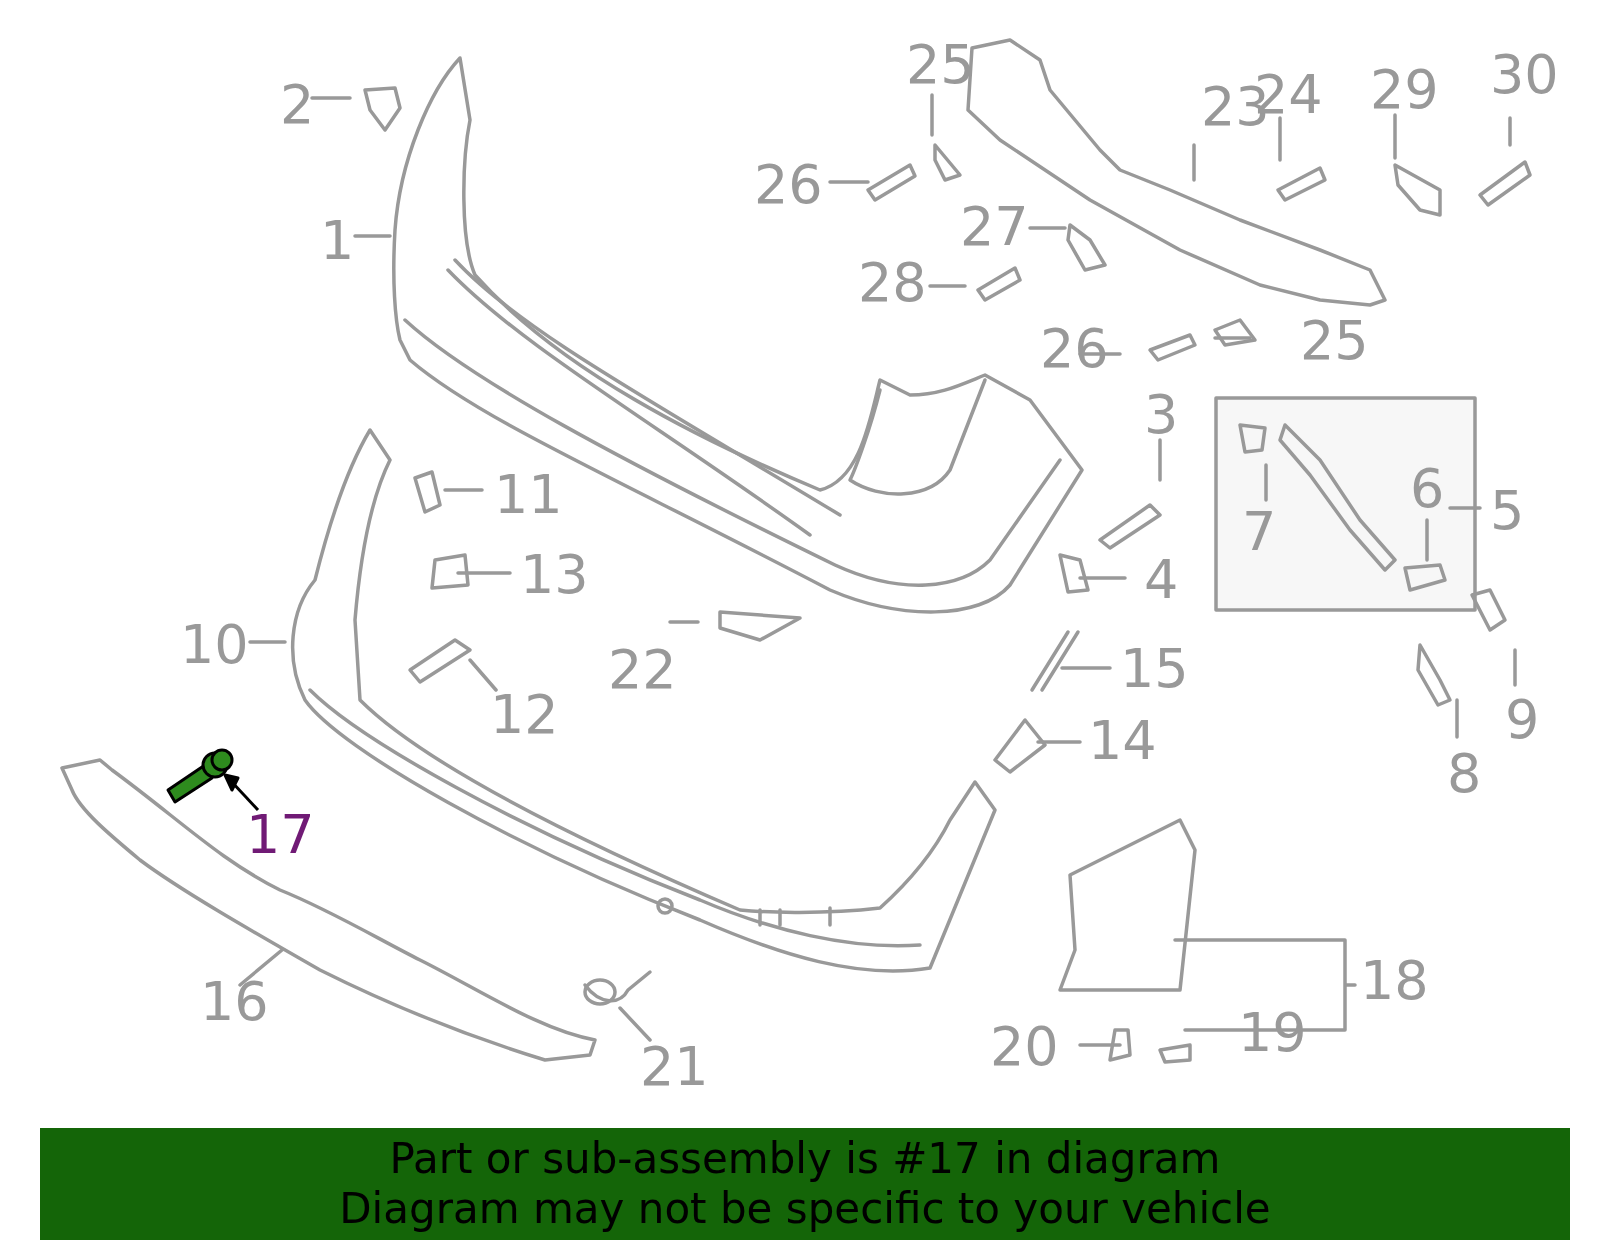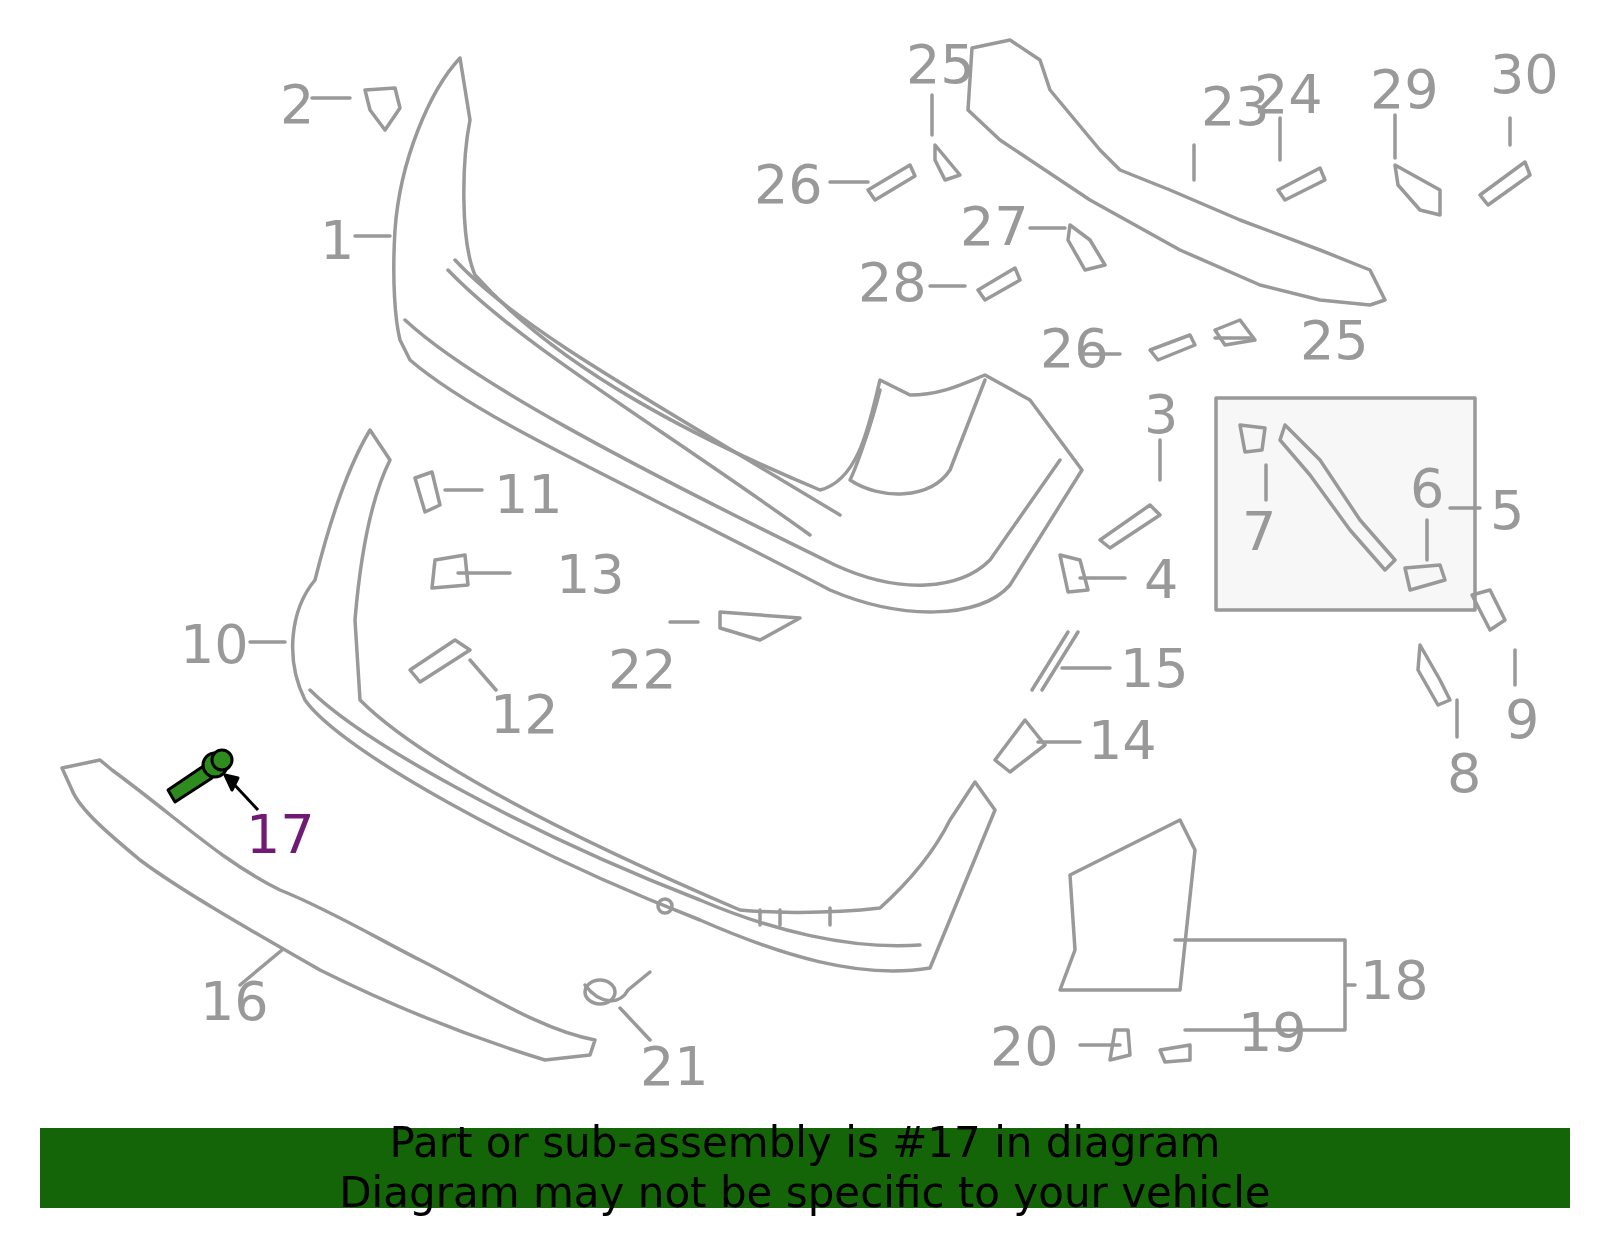--- a/index.html
+++ b/index.html
@@ -1,20 +1,20 @@
 <!DOCTYPE html>
 <html><head>
 <meta charset="utf-8">
 <style>
   html,body{margin:0;padding:0;background:#fff;}
   body{width:1600px;height:1249px;position:relative;overflow:hidden;font-family:"DejaVu Sans",sans-serif;}
   #diagram{position:absolute;left:0;top:0;width:1600px;height:1249px;}
   .lbl{position:absolute;font-family:"DejaVu Sans",sans-serif;font-size:54px;line-height:54px;color:#999;}
   .lbl.hl{color:#701a75;}
-  #banner{position:absolute;left:40px;top:1128px;width:1530px;height:80px;background:#146508;
+  #banner{position:absolute;left:40px;top:1128px;width:1530px;height:112px;background:#146508;
           display:flex;flex-direction:column;align-items:center;justify-content:center;}
   #banner span{font-family:"DejaVu Sans",sans-serif;font-size:42px;line-height:50px;color:#000;}
 </style>
 </head>
 <body>
 
 <svg id="diagram" viewBox="0 0 1600 1249" xmlns="http://www.w3.org/2000/svg">
   <g fill="none" stroke="#999" stroke-width="3.5" stroke-linejoin="round" stroke-linecap="round">
 
     <g>
@@ -85,21 +85,21 @@
     <span class="lbl" style="left: 1144px; top: 388px;">3</span>
     <span class="lbl" style="left: 1144px; top: 553px;">4</span>
     <span class="lbl" style="left: 1490px; top: 484px;">5</span>
     <span class="lbl" style="left: 1410px; top: 462px;">6</span>
     <span class="lbl" style="left: 1242px; top: 505px;">7</span>
     <span class="lbl" style="left: 1447px; top: 747px;">8</span>
     <span class="lbl" style="left: 1505px; top: 693px;">9</span>
     <span class="lbl" style="left: 180px; top: 618px;">10</span>
     <span class="lbl" style="left: 494px; top: 468px;">11</span>
     <span class="lbl" style="left: 490px; top: 688px;">12</span>
-    <span class="lbl" style="left: 520px; top: 548px; margin-left: 36px;">13</span>
+    <span class="lbl" style="left: 520px; top: 548px;">13</span>
     <span class="lbl" style="left: 1088px; top: 714px;">14</span>
     <span class="lbl" style="left: 1120px; top: 642px;">15</span>
     <span class="lbl" style="left: 200px; top: 975px;">16</span>
     <span class="lbl hl" style="left: 246px; top: 808px;">17</span>
     <span class="lbl" style="left: 1360px; top: 954px;">18</span>
     <span class="lbl" style="left: 1238px; top: 1006px;">19</span>
     <span class="lbl" style="left: 990px; top: 1020px;">20</span>
     <span class="lbl" style="left: 640px; top: 1040px;">21</span>
     <span class="lbl" style="left: 608px; top: 598px; margin-top: 45px;">22</span>
     <span class="lbl" style="left: 1170px; top: 80px; margin-left: 31px;">23</span>

